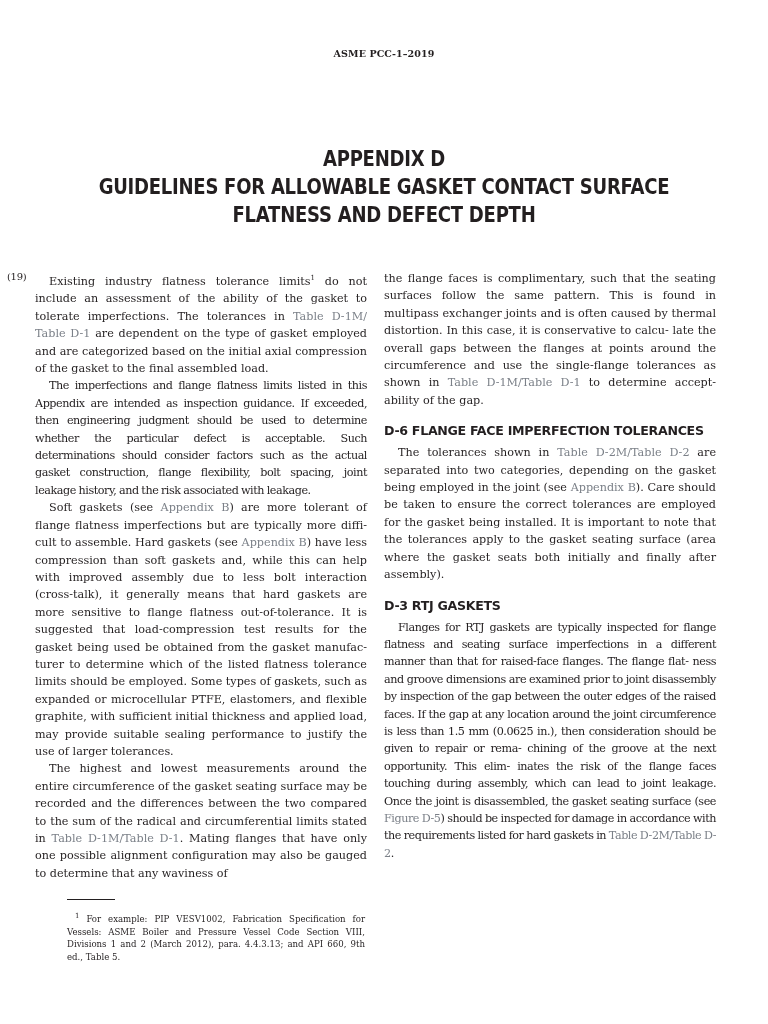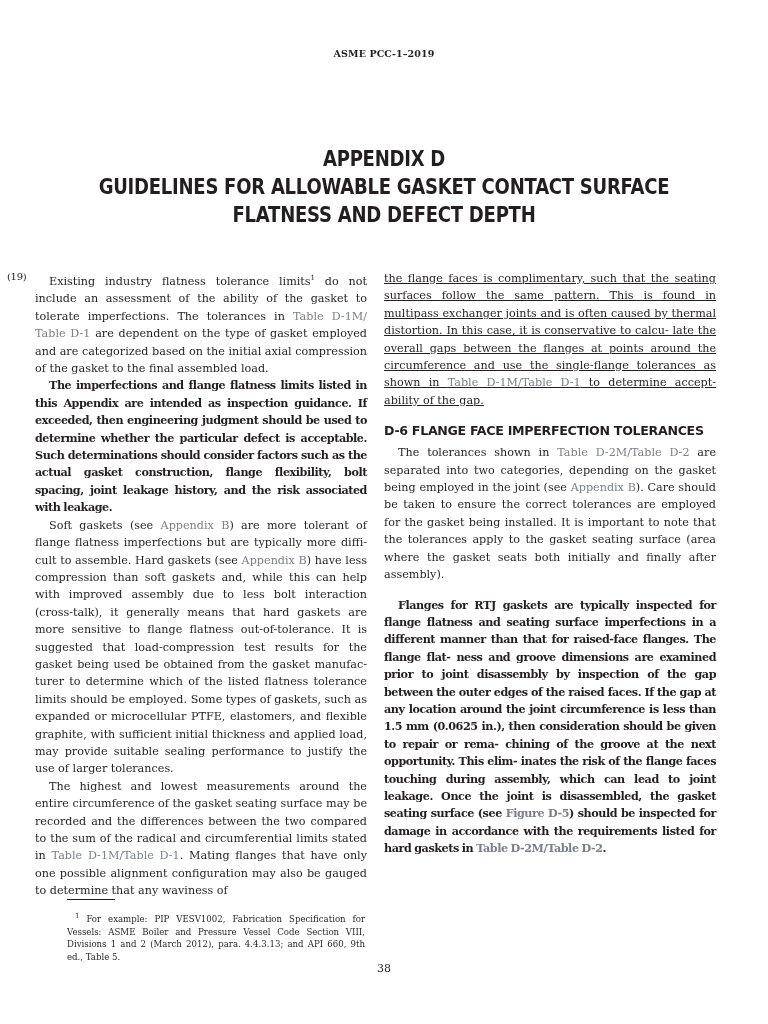--- a/index.html
+++ b/index.html
@@ -9,36 +9,36 @@
     font-family: "DejaVu Serif", serif; font-weight: bold; font-size: 9.5px; letter-spacing: 0.1px; }
   .title-block { position: absolute; top: 145px; left: 40px; width: 688px; text-align: center;
     font-family: "DejaVu Sans", sans-serif; font-weight: bold; font-size: 20.5px; line-height: 28px;
     letter-spacing: -0.3px; transform: scaleX(0.88); transform-origin: center top; }
   .title-block div { white-space: nowrap; }
   .col { position: absolute; top: 268px; width: 332px; font-family: "DejaVu Serif", serif;
     font-size: 11.2px; line-height: 17.4px; text-align: justify; }
   .col-left { left: 35px; }
   .col-right { left: 384px; top: 270px; }
   .col p { margin: 0; text-indent: 14px; hyphens: none; }
-  .col p.noindent { text-indent: 0; text-decoration: underline; }
+  .col p.noindent { text-indent: 0; }
   .sec-head { font-family: "DejaVu Sans", sans-serif; font-weight: bold; font-size: 12.6px;
     line-height: 17px; margin: 0 0 5px 0; white-space: nowrap; letter-spacing: -0.3px; }
   .sec-head .rev { font-family: "DejaVu Serif", serif; font-weight: normal; font-size: 10px;
     position: absolute; left: -28px; }
   .col-left .sec-head { position: relative; }
   .gap { height: 13px; }
   .link { color: #7b8088; }
   sup { font-size: 7px; line-height: 0; }
   .footnote-rule { position: absolute; left: 67px; top: 899px; width: 48px; border-top: 1px solid #231f20; }
   .footnote { position: absolute; left: 67px; top: 905px; width: 298px; font-family: "DejaVu Serif", serif;
     font-size: 8.6px; line-height: 12.5px; text-align: justify; margin-top: 8px; }
   .footnote .fn-text { text-indent: 8px; display: block; }
   .page-number { position: absolute; top: 962px; left: 0; width: 768px; text-align: center;
     font-family: "DejaVu Serif", serif; font-size: 11px; }
-  .tight { letter-spacing: -0.45px; word-spacing: -0.5px; font-weight: bold; }
+  .tight { letter-spacing: -0.45px; word-spacing: -0.5px; }
 </style>
 </head>
 <body>
 
 <div class="page">
 
   <div class="running-header">ASME PCC-1–2019</div>
 
   <div class="title-block">
     <div>APPENDIX D</div>
@@ -61,22 +61,22 @@
   </div>
 
   <div class="col col-right">
     <p class="noindent"><span>the flange faces is complimentary, such that the seating surfaces follow the same pattern. This is found in multipass exchanger joints and is often caused by thermal distortion. In this case, it is conservative to calcu- late the overall gaps between the flanges at points around the circumference and use the single-flange tolerances as shown in </span><span class="link">Table D-1M/Table D-1</span><span> to determine accept- ability of the gap.</span></p>
 
     <div class="gap"></div>
     <div class="sec-head">D-6  FLANGE FACE IMPERFECTION TOLERANCES</div>
     <p><span>The tolerances shown in </span><span class="link">Table D-2M/Table D-2</span><span> are separated into two categories, depending on the gasket being employed in the joint (see </span><span class="link">Appendix B</span><span>). Care should be taken to ensure the correct tolerances are employed for the gasket being installed. It is important to note that the tolerances apply to the gasket seating surface (area where the gasket seats both initially and finally after assembly).</span></p>
 
     <div class="gap"></div>
+    <div class="sec-head">D-3  RTJ GASKETS</div>
     <p class="tight"><span>Flanges for RTJ gaskets are typically inspected for flange flatness and seating surface imperfections in a different manner than that for raised-face flanges. The flange flat- ness and groove dimensions are examined prior to joint disassembly by inspection of the gap between the outer edges of the raised faces. If the gap at any location around the joint circumference is less than 1.5 mm (0.0625 in.), then consideration should be given to repair or rema- chining of the groove at the next opportunity. This elim- inates the risk of the flange faces touching during assembly, which can lead to joint leakage. Once the joint is disassembled, the gasket seating surface (see </span><span class="link">Figure D-5</span><span>) should be inspected for damage in accordance with the requirements listed for hard gaskets in </span><span class="link">Table D-2M/Table D-2</span><span>.</span></p>
   </div>
 
   <div class="footnote-rule"></div>
   <div class="footnote">
     <span class="fn-text"><sup>1</sup><span> For example: PIP VESV1002, Fabrication Specification for Vessels: ASME Boiler and Pressure Vessel Code Section VIII, Divisions 1 and 2 (March 2012), para. 4.4.3.13; and API 660, 9th ed., Table 5.</span></span>
   </div>
 
-  <div class="page-number">38</div>
 </div>
 
 </body></html>

